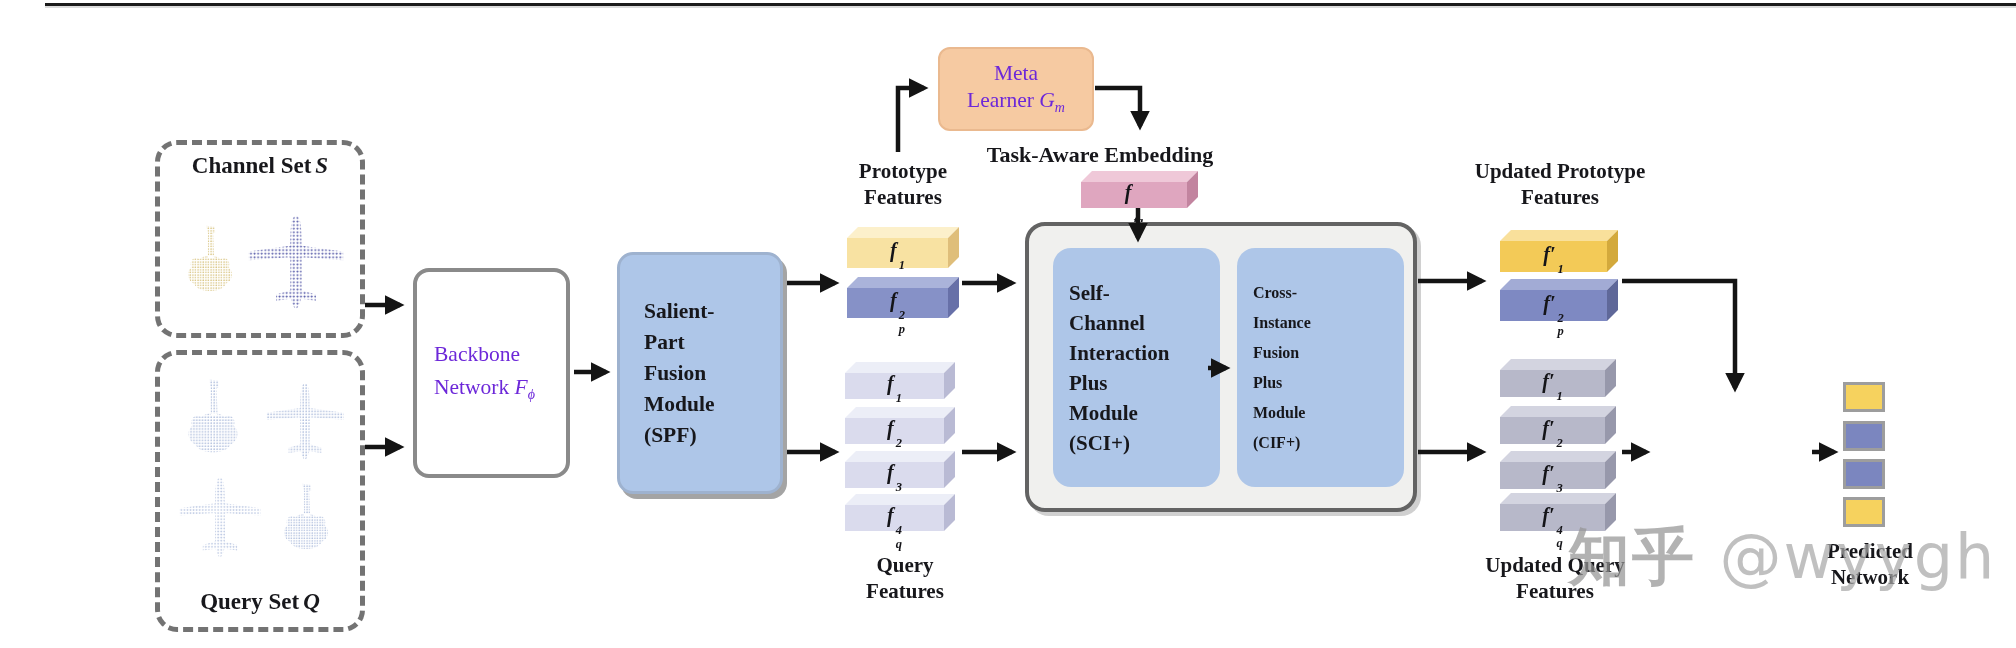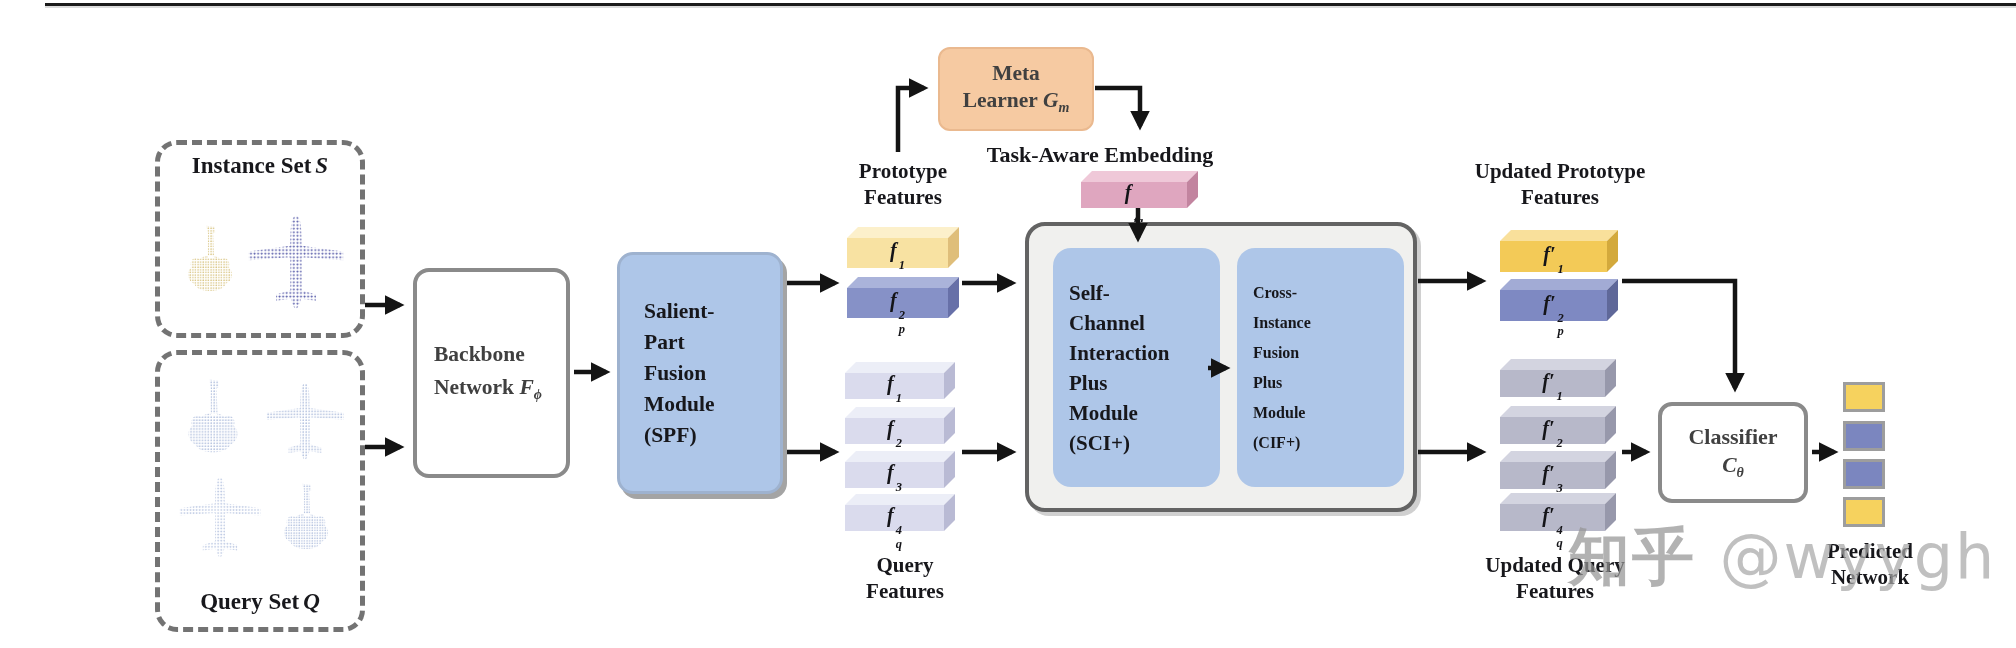--- a/index.html
+++ b/index.html
@@ -16,21 +16,21 @@
   .set-label .sym{font-style:italic;font-weight:bold;padding-left:4px;}
 
   
   .box{position:absolute;border-radius:16px;box-sizing:border-box;display:flex;flex-direction:column;justify-content:center;}
   .box.white{background:#ffffff;border:4px solid #8a8a8a;}
   .box.blue{background:var(--module-blue);border:3px solid #9eb2cf;box-shadow:4px 5px 0 rgba(90,90,90,0.55);}
   .box.blue-inner{background:var(--module-blue);border:none;border-radius:18px;}
   .box.gray-container{background:var(--container-fill);border:4px solid #636363;border-radius:20px;box-shadow:4px 4px 0 rgba(120,120,120,0.35);}
   .box.peach{background:var(--meta-fill);border:2px solid #eab98f;border-radius:12px;}
   .box-text{font-weight:bold;font-size:21.5px;line-height:31px;color:#17171b;white-space:pre-line;padding-left:24px;}
-  .mathline{font-weight:bold;font-size:21.5px;color:#404040;}
+  .mathline{font-weight:normal;font-size:21.5px;color:#6d28d9;}
   .mathline .it{font-style:italic;}
   .mathline sub{font-size:14px;font-style:italic;}
 
   
   .lbl{position:absolute;font-weight:bold;font-size:21px;line-height:26px;color:#17171b;
        text-align:center;white-space:pre-line;}
 
   
   .bar{position:absolute;}
   .bar .face{position:absolute;left:0;top:0;width:100%;height:100%;background:var(--f);
@@ -95,21 +95,21 @@
         <path d="M70,4 C78,4 78,28 78,58 L78,110 C78,124 73,134 70,134 C67,134 62,124 62,110
                  L62,58 C62,28 62,4 70,4 Z
                  M4,54 L62,46 L78,46 L136,54 L136,66 L78,62 L62,62 L4,66 Z
                  M42,114 L62,108 L78,108 L98,114 L98,123 L78,120 L62,120 L42,123 Z"></path>
       </symbol>
     </defs>
   </svg>
 
   <div class="dashed-box" style="left:155px;top:140px;width:200px;height:188px;">
     <div class="set-label" style="top:8px;">
-      <span>Instance Set</span><span class="sym">S</span>
+      <span>Channel Set</span><span class="sym">S</span>
     </div>
     <svg class="pc" style="left:24px;top:62px;" width="52" height="108">
       <use href="#sym-guitar" fill="url(#dots-tan)" width="52" height="108"></use>
       </svg>
     <svg class="pc" style="left:80px;top:68px;" width="112" height="100">
       <use href="#sym-plane" fill="url(#dots-indigo)" width="112" height="100"></use>
       </svg>
   </div>
 
   <div class="dashed-box" style="left:155px;top:350px;width:200px;height:272px;">
@@ -281,26 +281,20 @@
     <div class="face">
         <span class="bar-label"><span>f′</span><span class="stack">
             <span>4</span>
             <span>q</span>
           </span></span>
       </div>
   </div>
   <div class="lbl" style="left:1455px;top:552px;width:200px;">Updated Query
 Features</div>
 
-  <div class="box white" style="left:1658px;top:402px;width:150px;height:101px;border-radius:14px;">
-    <div class="mathline" style="text-align:center;font-size:22px;"><span>Classifier</span></div>
-    <div class="mathline" style="text-align:center;margin-top:3px;">
-      <span class="it">C</span><sub>θ</sub>
-    </div>
-  </div>
 
   <div class="sq" style="left:1843px;top:382px;" data-color="yellow"></div>
   <div class="sq" style="left:1843px;top:421px;" data-color="indigo"></div>
   <div class="sq" style="left:1843px;top:459px;" data-color="indigo"></div>
   <div class="sq" style="left:1843px;top:497px;" data-color="yellow"></div>
   <div class="lbl" style="left:1790px;top:538px;width:160px;">Predicted
 Network</div>
 
   <svg class="arrows" width="2016" height="648">
     <defs>

